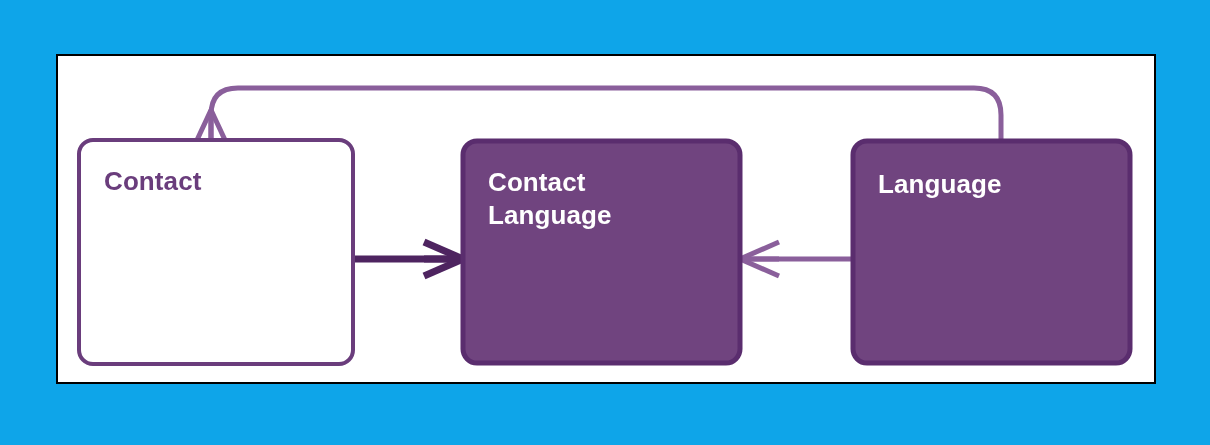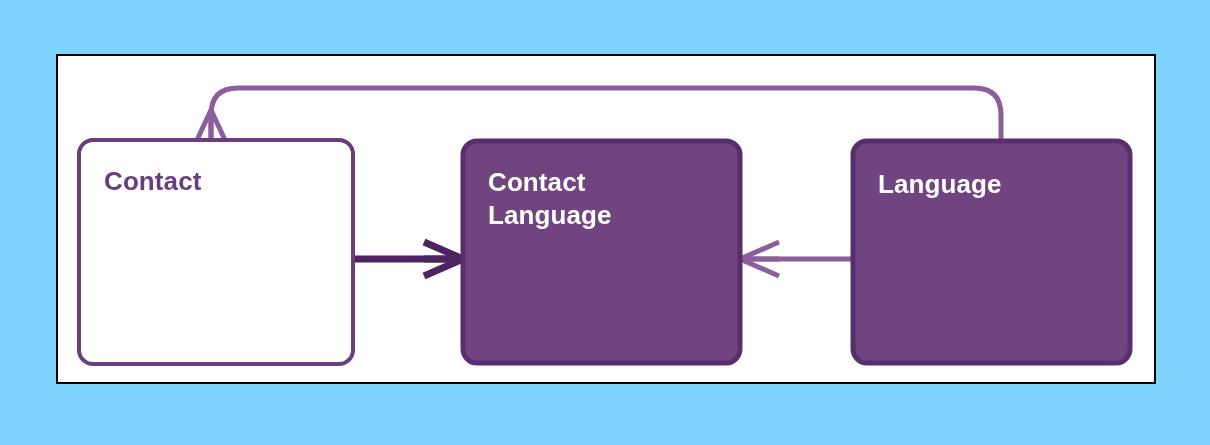--- a/index.html
+++ b/index.html
@@ -11,21 +11,21 @@
   body {
     width: 1210px;
     height: 445px;
     font-family: "Liberation Sans", sans-serif;
     overflow: hidden;
   }
   #diagram-root {
     position: relative;
     width: 1210px;
     height: 445px;
-    background: #7dd3fc;
+    background: #0ea5e9;
   }
   #erd-svg {
     position: absolute;
     left: 0;
     top: 0;
     width: 1210px;
     height: 445px;
     display: block;
   }
   .entity-label {

